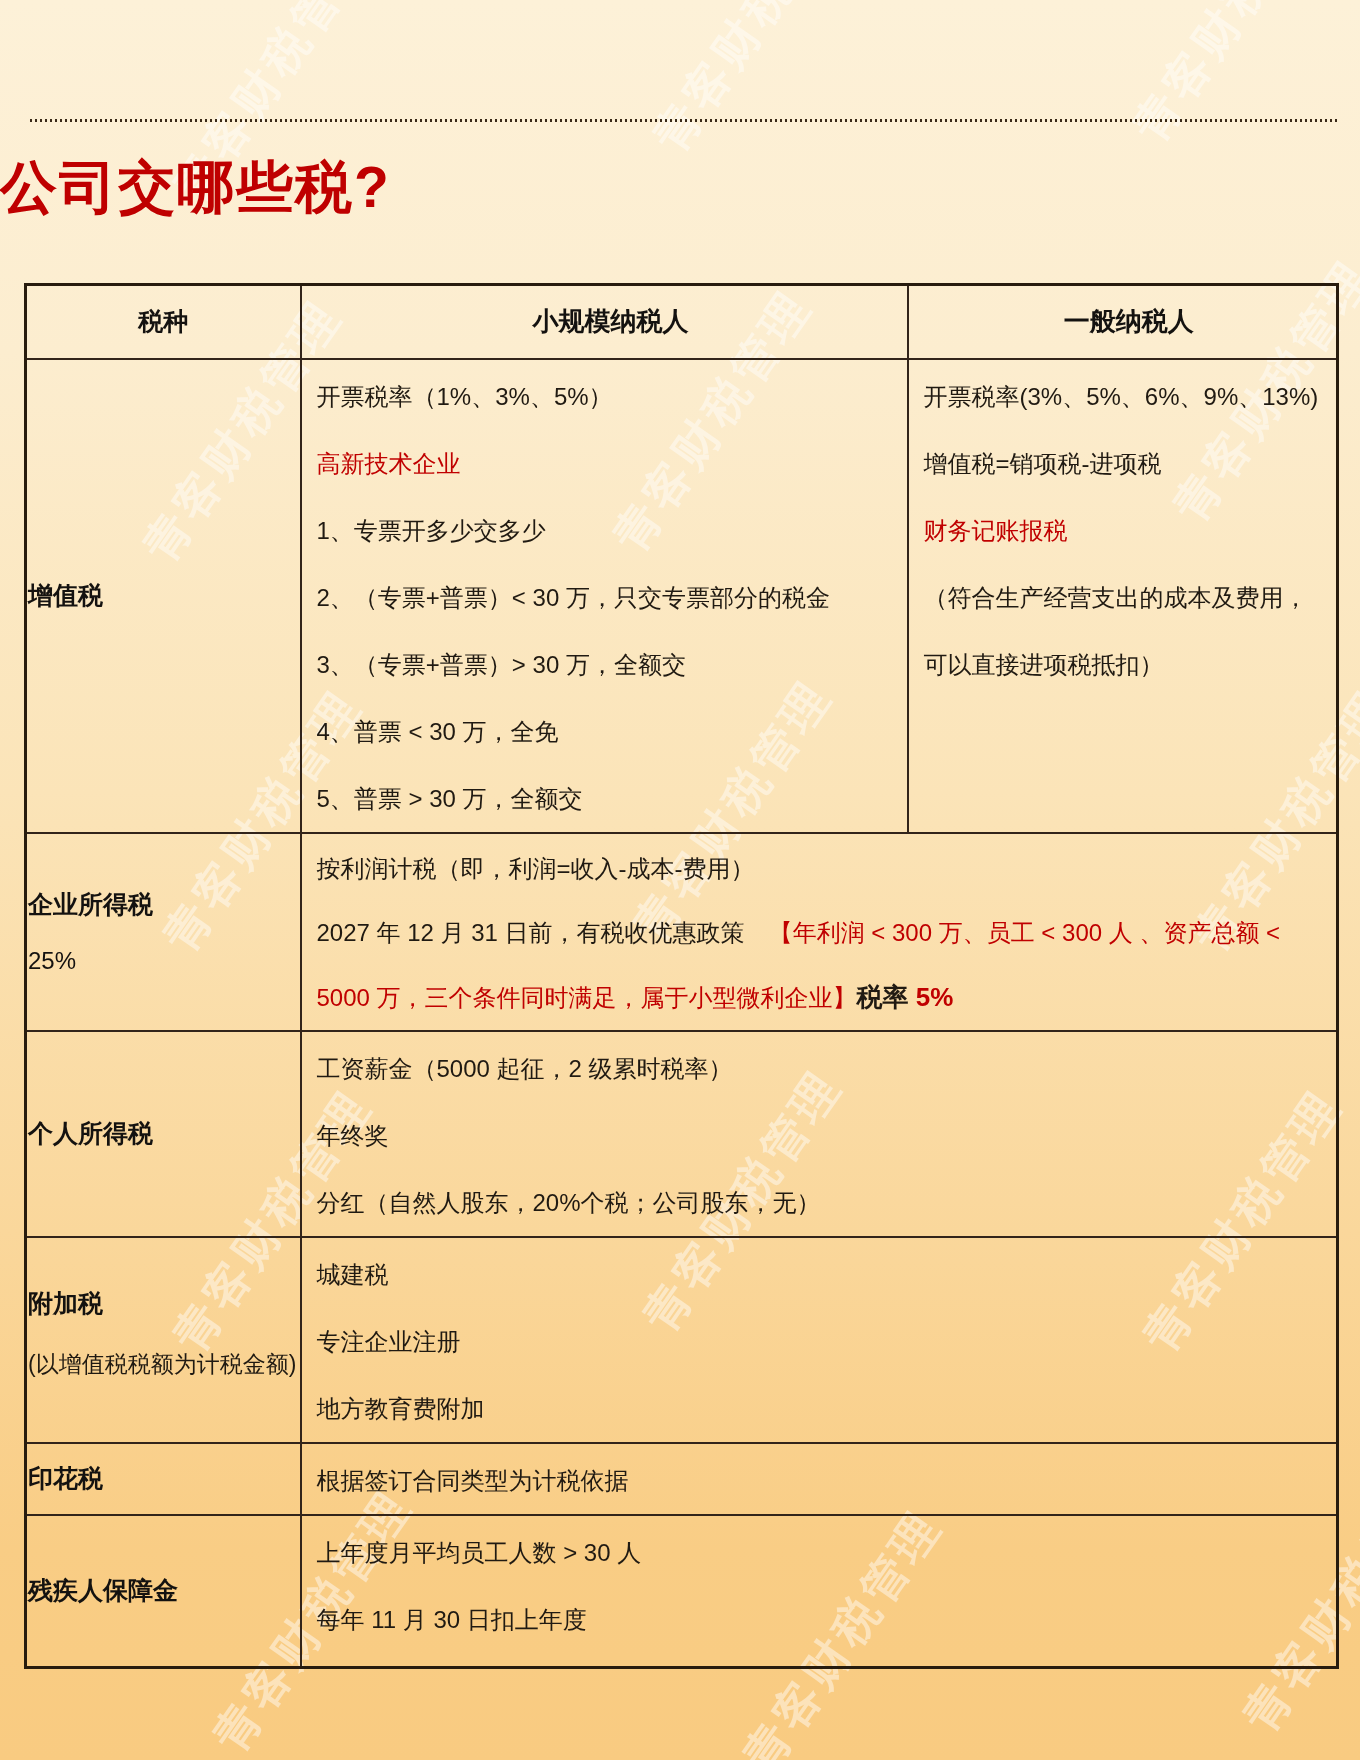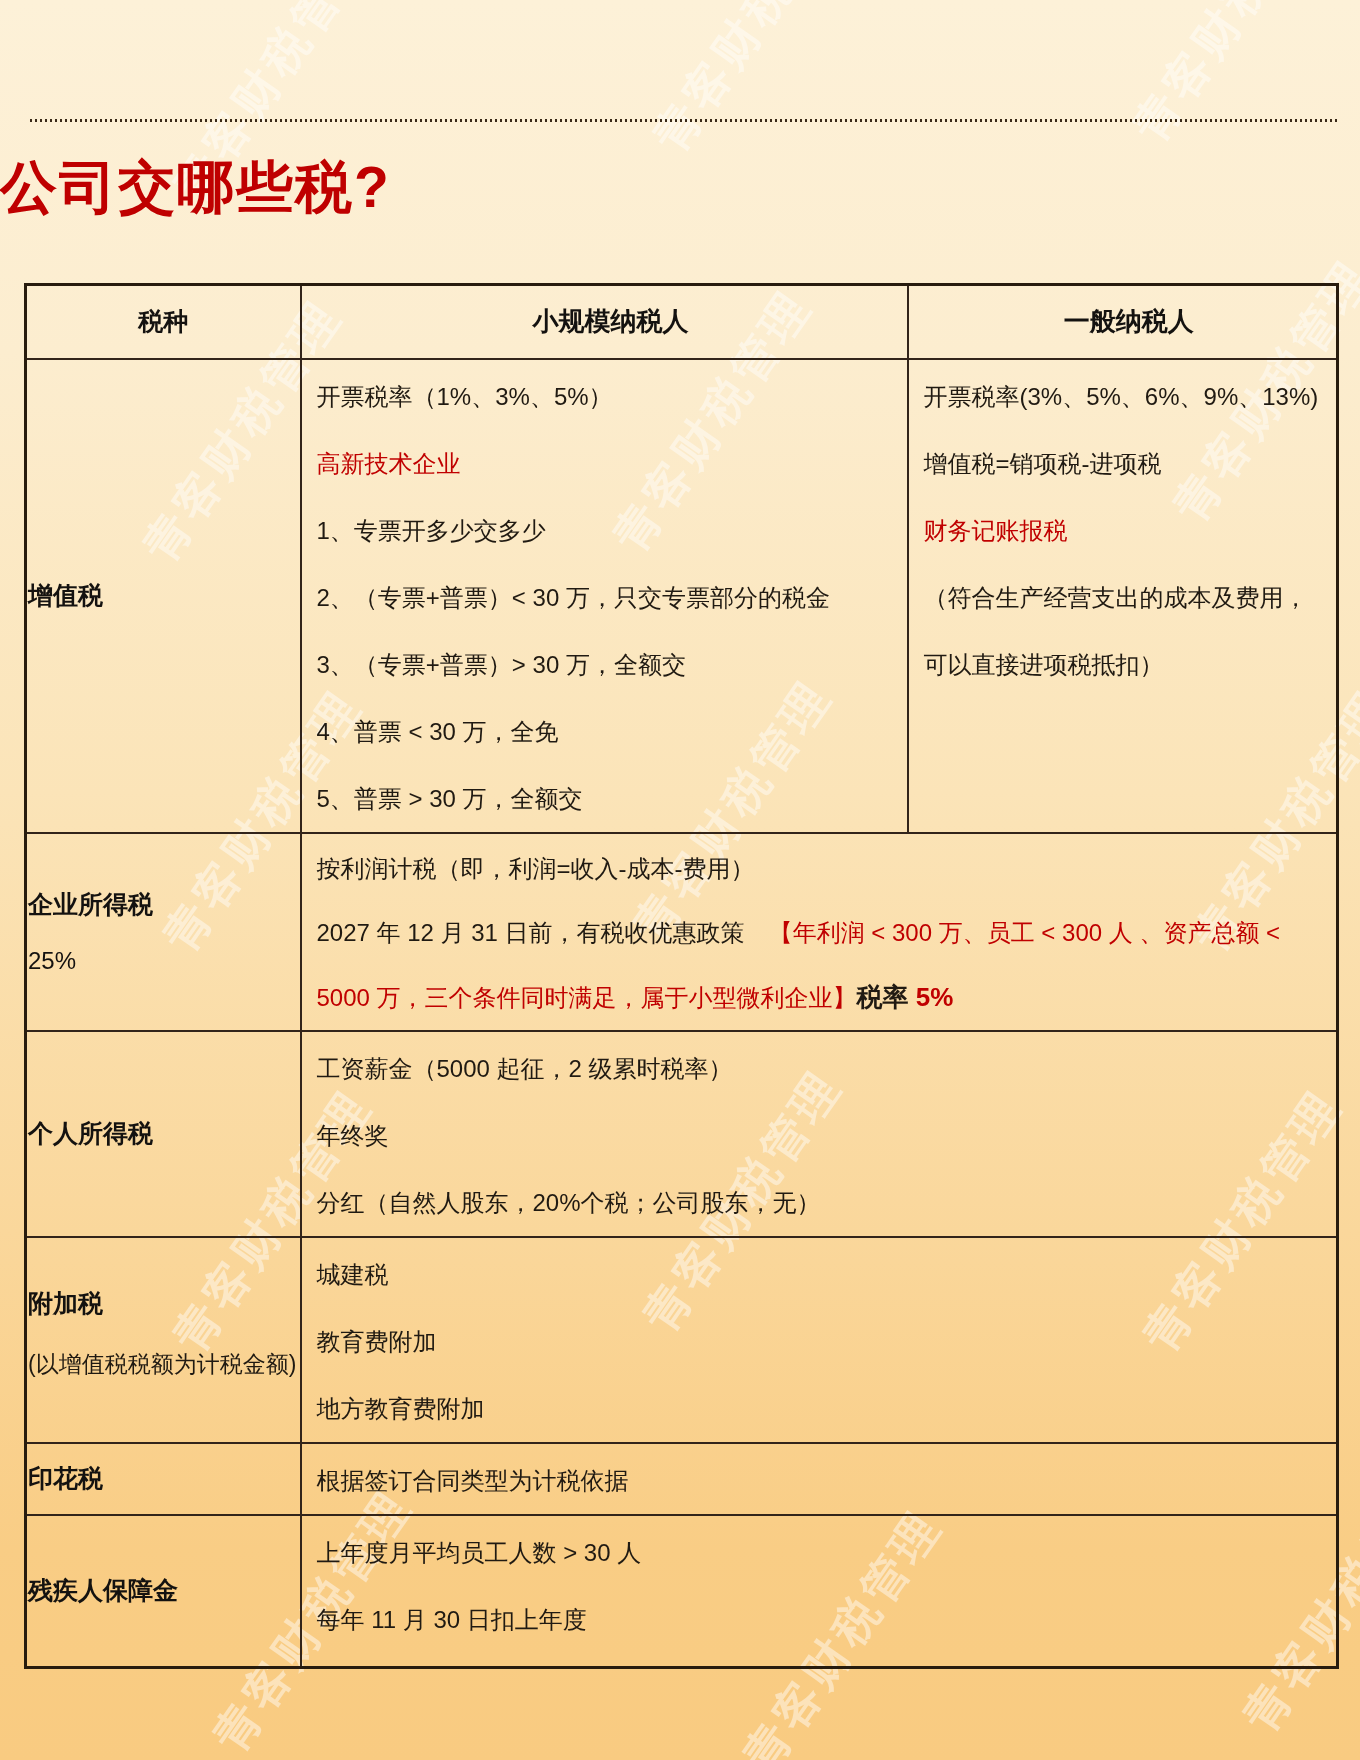--- a/index.html
+++ b/index.html
@@ -174,21 +174,21 @@
       </td>
     </tr>
 
     <tr class="r-sur">
       <td class="rowhead">
         <span>附加税</span>
         <span class="note">(以增值税税额为计税金额)</span>
       </td>
       <td class="content" colspan="2">
         <p>城建税</p>
-        <p>教育费附加</p>
+        <p>专注企业注册</p>
         <p>地方教育费附加</p>
       </td>
     </tr>
 
     <tr class="r-stamp">
       <td class="rowhead">印花税</td>
       <td class="content" colspan="2">
         <p>根据签订合同类型为计税依据</p>
       </td>
     </tr>

